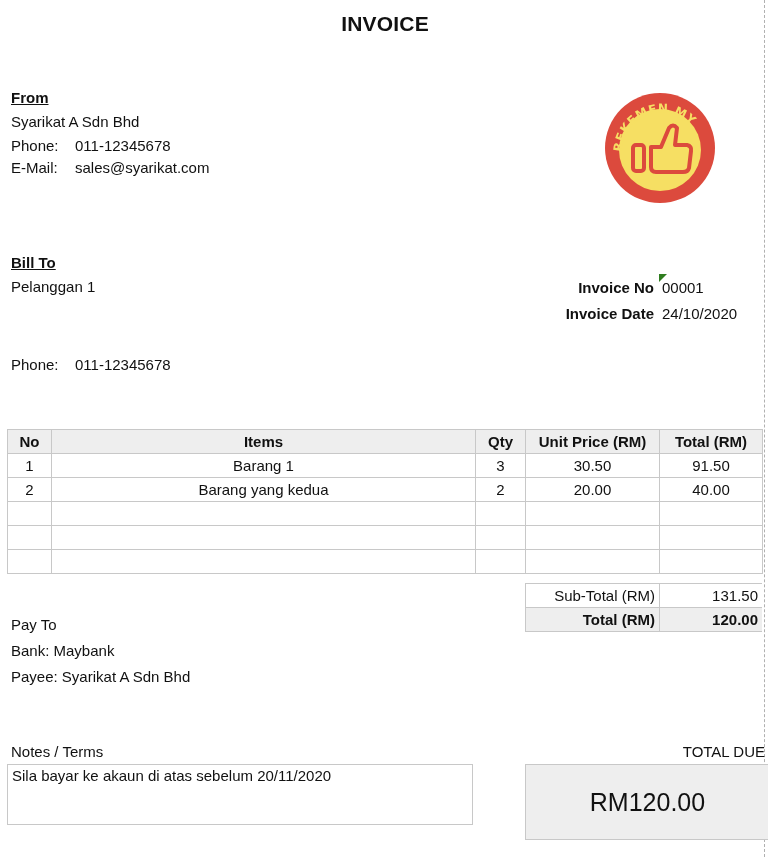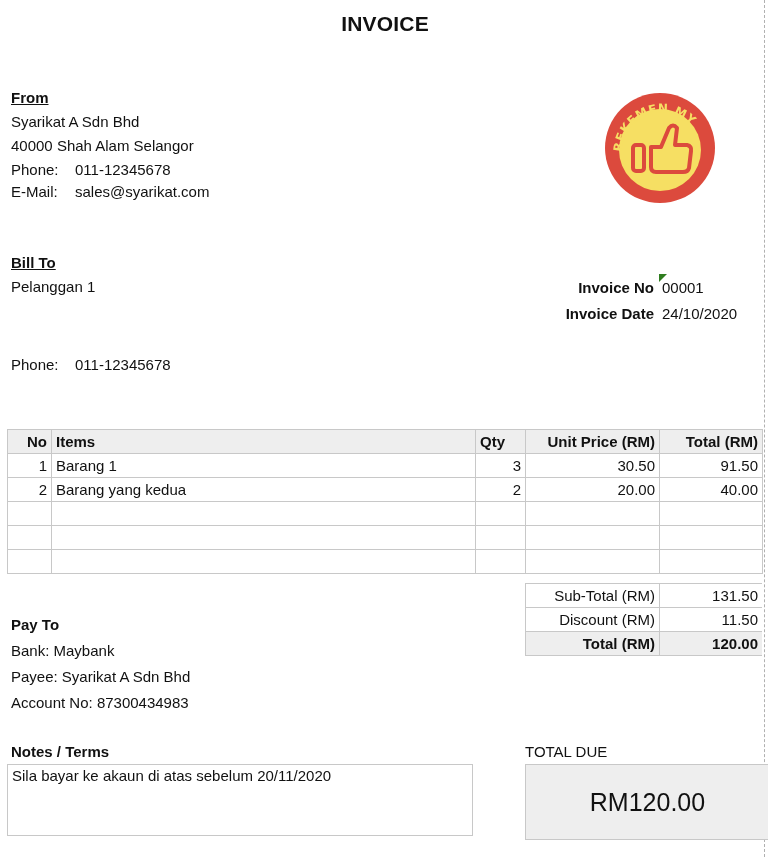--- a/index.html
+++ b/index.html
@@ -6,67 +6,66 @@
   body {
     width: 768px; height: 857px; position: relative; overflow: hidden;
     background: #ffffff; color: #111;
     font-family: "Liberation Sans", "DejaVu Sans", sans-serif;
     font-size: 15px;
   }
   .abs { position: absolute; white-space: nowrap; }
   .page-break { position: absolute; left: 764px; top: 0; height: 857px; border-left: 1.5px dashed #b0b0b0; }
   .title { left: 0; width: 770px; top: 12px; text-align: center; font-weight: bold; font-size: 21px; letter-spacing: 0.2px; }
   .heading { font-weight: bold; text-decoration: underline; }
-  .bold { font-weight: bold; }
+  .bold { font-weight: normal; }
   .line { line-height: 24px; }
   .lbl { display: inline-block; width: 64px; }
 
   .logo { left: 604px; top: 92px; width: 112px; height: 112px; }
 
   .inv-meta { right: 14px; top: 277px; text-align: right; }
   .inv-row { height: 26px; line-height: 22px; }
   .inv-row .k { font-weight: bold; margin-right: 8px; }
   .inv-row .v { display: inline-block; width: 92px; text-align: left; position: relative; }
   .note-flag { position: absolute; left: -3px; top: -3px; width: 0; height: 0;
     border-top: 8px solid #2f7d1f; border-right: 8px solid transparent; }
 
   table.items { position: absolute; left: 7px; top: 429px; border-collapse: collapse; }
   table.items td, table.items th {
-    border: 1.5px solid #c8c8c8; height: 23px; padding: 0 4px; font-size: 15px; font-weight: normal;
+    border: 1.5px solid #c8c8c8; height: 23px; padding: 0 4px; font-size: 15px; font-weight: normal; text-align: center;
   }
   table.items th { background: #eeeeee; font-weight: bold; }
   .c-no { width: 35px; text-align: right; }
   .c-item { width: 415px; text-align: left; }
   .c-qty { width: 41px; text-align: left; }
   td.c-qty { text-align: right; }
   .c-unit { width: 125px; text-align: right; }
   .c-total { width: 94px; text-align: right; }
 
   table.summary { position: absolute; left: 525px; top: 583px; border-collapse: collapse; padding-left: 26px; }
   table.summary td { border: 1.5px solid #c8c8c8; height: 23px; padding: 0 4px; text-align: right; font-size: 15px; }
   table.summary .s-k { width: 125px; }
   table.summary .s-v { width: 94px; border-right: none; }
   table.summary tr.grand td { background: #eeeeee; font-weight: bold; }
 
-  .notes-box { left: 7px; top: 764px; width: 466px; height: 72px; border: 1.5px solid #c8c8c8; padding: 2px 4px; box-sizing: border-box; white-space: normal; }
-  .due-label { left: 525px; width: 240px; top: 743px; text-align: left; font-size: 15px; }
+  .notes-box { left: 7px; top: 764px; width: 466px; height: 61px; border: 1.5px solid #c8c8c8; padding: 2px 4px; box-sizing: border-box; white-space: normal; }
+  .due-label { left: 525px; width: 240px; top: 743px; text-align: right; font-size: 15px; }
   .due-box { left: 525px; top: 764px; width: 245px; height: 76px; background: #eeeeee; border: 1.5px solid #c8c8c8; box-sizing: border-box;
     display: flex; align-items: center; justify-content: center; font-size: 25px; }
 </style>
 </head>
 <body>
 
 <div class="page-break"></div>
 
 <div class="abs title">INVOICE</div>
 
 <div class="abs" style="left:11px; top:86px;">
   <div class="line heading">From</div>
   <div class="line">Syarikat A Sdn Bhd</div>
-  <div class="line">40000 Shah Alam Selangor</div>
   <div class="line">
     <span class="lbl">Phone:</span><span>011-12345678</span>
   </div>
   <div style="line-height:20px;">
     <span class="lbl">E-Mail:</span><span>sales@syarikat.com</span>
   </div>
 </div>
 
 <div class="abs logo">
   <svg width="112" height="112" viewBox="0 0 112 112">
@@ -150,35 +149,30 @@
     </tr>
   </tbody>
 </table>
 
 <table class="summary">
   <tbody>
       <tr>
     <td class="s-k">Sub-Total (RM)</td>
     <td class="s-v">131.50</td>
   </tr>
-  <tr>
-    <td class="s-k">Discount (RM)</td>
-    <td class="s-v">11.50</td>
-  </tr>
   <tr class="grand">
     <td class="s-k">Total (RM)</td>
     <td class="s-v">120.00</td>
   </tr>
 </tbody>
   </table>
 
 <div class="abs" style="left:11px; top:612px;">
   <div style="line-height:26px;" class="bold">Pay To</div>
   <div style="line-height:26px;">Bank: Maybank</div>
   <div style="line-height:26px;">Payee: Syarikat A Sdn Bhd</div>
-  <div style="line-height:26px;">Account No: 87300434983</div>
 </div>
 
 <div class="abs bold" style="left:11px; top:743px;">Notes / Terms</div>
 <div class="abs notes-box">Sila bayar ke akaun di atas sebelum 20/11/2020</div>
 
 <div class="abs due-label">TOTAL DUE</div>
 <div class="abs due-box">RM120.00</div>
 
 </body></html>

